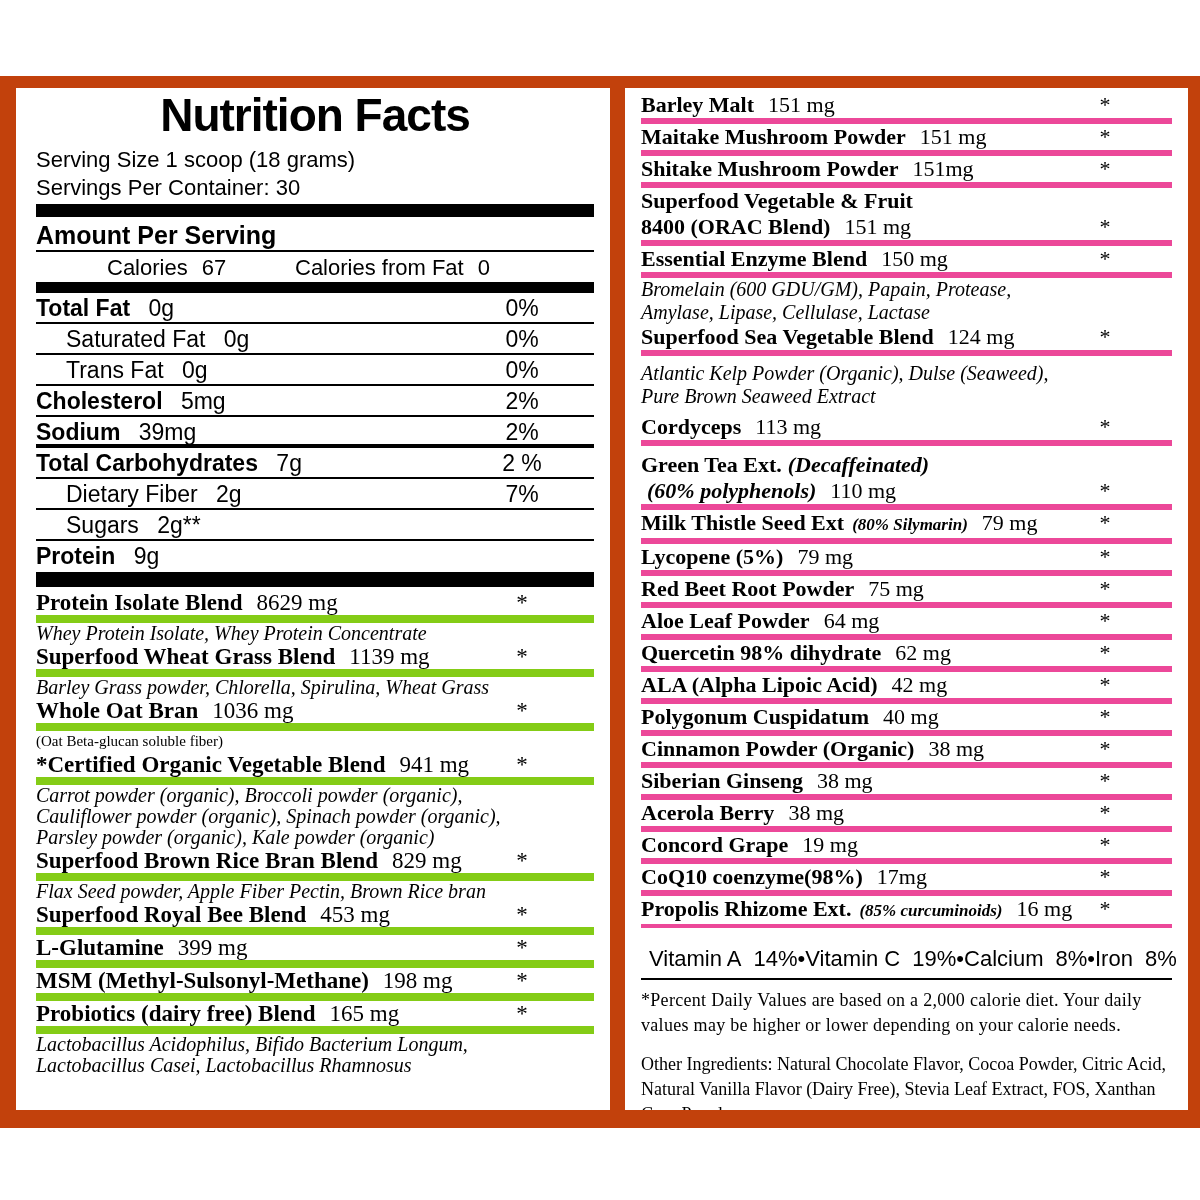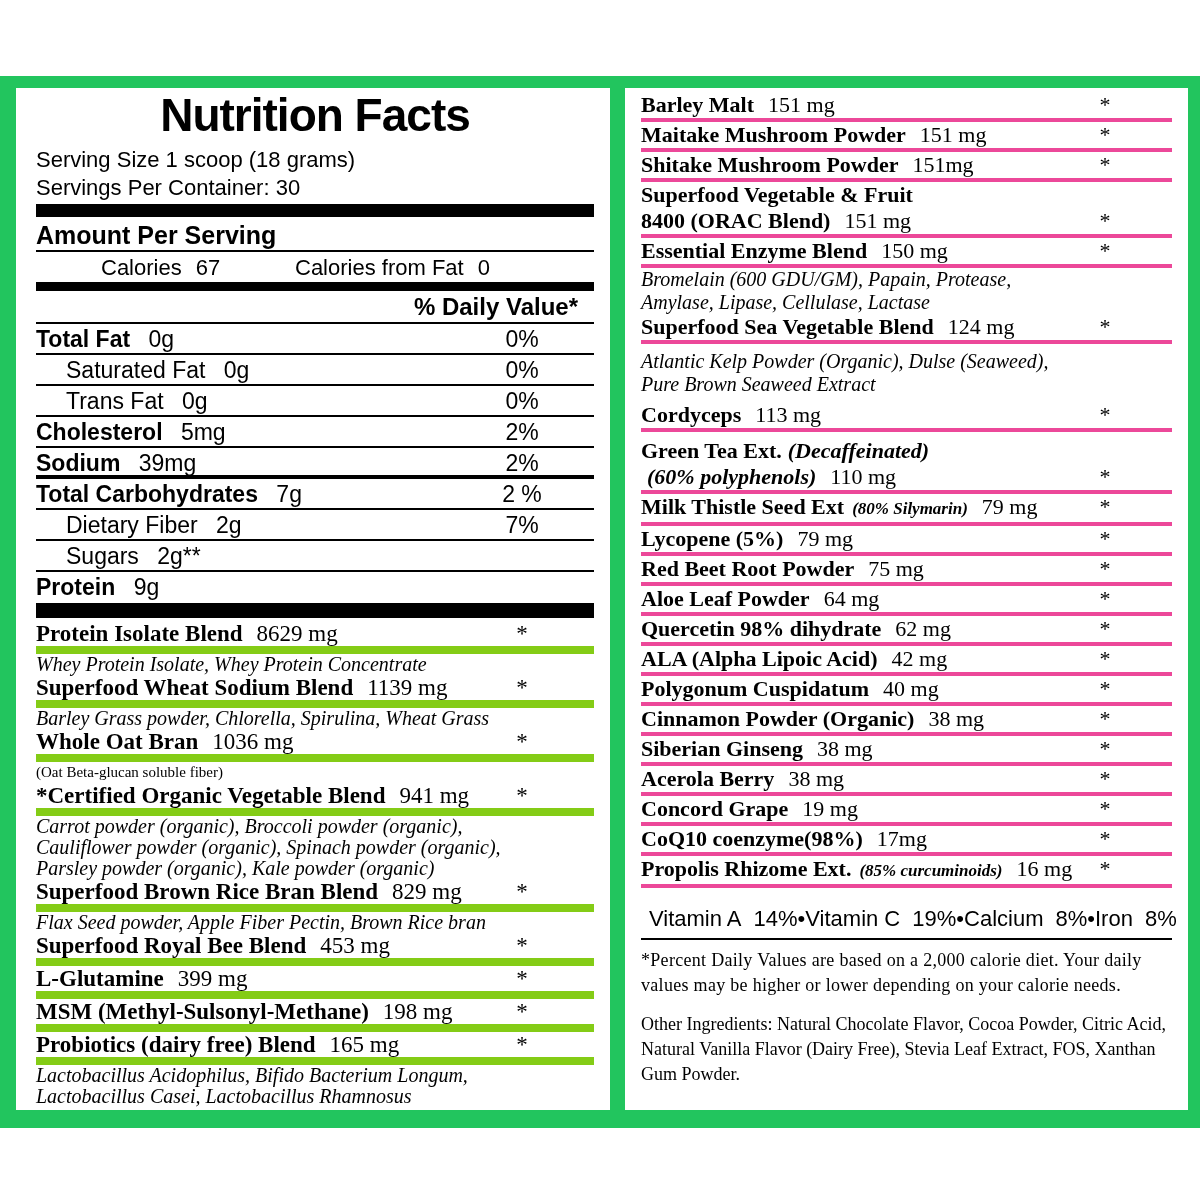--- a/index.html
+++ b/index.html
@@ -1,57 +1,57 @@
 <!DOCTYPE html>
 <html><head>
 <meta charset="utf-8">
 <style>
   * { margin:0; padding:0; box-sizing:border-box; }
   html,body { width:1200px; height:1200px; background:#fff; }
   body { font-family:"Liberation Sans", sans-serif; color:#000; position:relative; overflow:hidden; }
 
-  .label-frame { position:absolute; left:0; top:76px; width:1200px; height:1052px; background:#22c55e; }
+  .label-frame { position:absolute; left:0; top:76px; width:1200px; height:1052px; background:#c2410c; }
   .panel { position:absolute; top:12px; bottom:18px; background:#fff; overflow:hidden; }
   .panel-left  { left:16px;  width:594px; padding:2px 16px 0 20px; }
   .panel-right { left:625px; width:563px; padding:4px 16px 0 16px; font-family:"Liberation Serif", serif; }
 
   
   .nf-title { font-size:46px; line-height:50px; font-weight:bold; text-align:center; letter-spacing:-1px; }
   .serv { font-size:22px; line-height:28px; }
   .serv-first { margin-top:6px; }
   .bar { background:#000; }
   .bar-thick  { height:13px; margin-top:2px; }
   .bar-med    { height:9px; }
   .bar-thick2 { height:15px; }
   .aps { font-size:25px; line-height:30px; font-weight:bold; margin-top:3px; }
   .rule { height:2px; background:#000; }
   .cal-row { position:relative; height:28px; font-size:22px; line-height:28px; margin-top:2px; }
   .cal-group { position:absolute; white-space:nowrap; }
-  .cal-left  { left:65px; }
+  .cal-left  { left:71px; }
   .cal-right { left:259px; }
   .cal-val { margin-left:14px; }
   .dv-head { font-size:24px; line-height:26px; font-weight:bold; text-align:right; padding-right:16px; margin-top:3px; padding-bottom:2px; }
 
   
   .nut-row { position:relative; height:31px; line-height:31px; font-size:23px; border-bottom:2px solid #000; }
   .nut-row.indent { padding-left:30px; }
   .nut-name { font-weight:bold; }
   .nut-row.indent .nut-name { font-weight:normal; }
   .nut-amt { margin-left:12px; }
   .nut-dv { position:absolute; top:0; right:40px; width:64px; text-align:center; }
   .thick-rule { border-bottom-width:4px !important; }
   .no-rule { border-bottom:none !important; }
   .heavy-rule { border-bottom-width:4px !important; }
   .gap-top { margin-top:6px; }
 
   
   .ing-list { font-family:"Liberation Serif", serif; margin-top:3px; }
   .lrow, .rrow { position:relative; font-weight:bold; }
   .lrow { font-size:23px; line-height:25px; border-bottom:8px solid #84cc16; }
-  .rrow { font-size:22px; line-height:26px; border-bottom:4px solid #ec4899; }
+  .rrow { font-size:22px; line-height:26px; border-bottom:6px solid #ec4899; }
   .lrow.t-sub, .lrow.t-subplain, .rrow.t-sub { border-bottom:none; font-weight:normal; }
   .lrow.t-sub  { font-style:italic; font-size:20px; line-height:21px; }
   .lrow.t-subplain { font-size:15px; line-height:21px; }
   .rrow.t-sub  { font-style:italic; font-size:20px; line-height:23px; }
   .rrow.t-wrap1 { border-bottom:none; }
   .ival { margin-left:14px; font-weight:normal; }
   .iname2 { font-style:italic; margin-left:6px; }
   .inote { font-style:italic; font-size:17px; margin-left:8px; }
   .idv { position:absolute; top:0; font-weight:normal; text-align:center; }
   .lrow .idv { right:40px; width:64px; }
@@ -81,21 +81,20 @@
     <div class="rule"></div>
     <div class="cal-row">
       <span class="cal-group cal-left">
         <span>Calories</span><span class="cal-val">67</span>
       </span>
       <span class="cal-group cal-right">
         <span>Calories from Fat</span><span class="cal-val">0</span>
       </span>
     </div>
     <div class="bar bar-med"></div>
-    <div class="dv-head">% Daily Value*</div>
     <div class="rule"></div>
 
     <div>
 
         <div class="nut-row">
           <span class="nut-name">Total Fat</span>
           <span class="nut-amt">0g</span>
           <span class="nut-dv">0%</span>
         </div>
 
@@ -158,21 +157,21 @@
           
         </div>
 
         <div class="lrow t-sub">
           
           
           <span class="isub">Whey Protein Isolate, Whey Protein Concentrate</span>
         </div>
 
         <div class="lrow t-entry">
-          <span class="iname">Superfood Wheat Sodium Blend</span><span class="ival">1139 mg</span>
+          <span class="iname">Superfood Wheat Grass Blend</span><span class="ival">1139 mg</span>
           <span class="idv">*</span>
           
         </div>
 
         <div class="lrow t-sub">
           
           
           <span class="isub">Barley Grass powder, Chlorella, Spirulina, Wheat Grass</span>
         </div>
 

